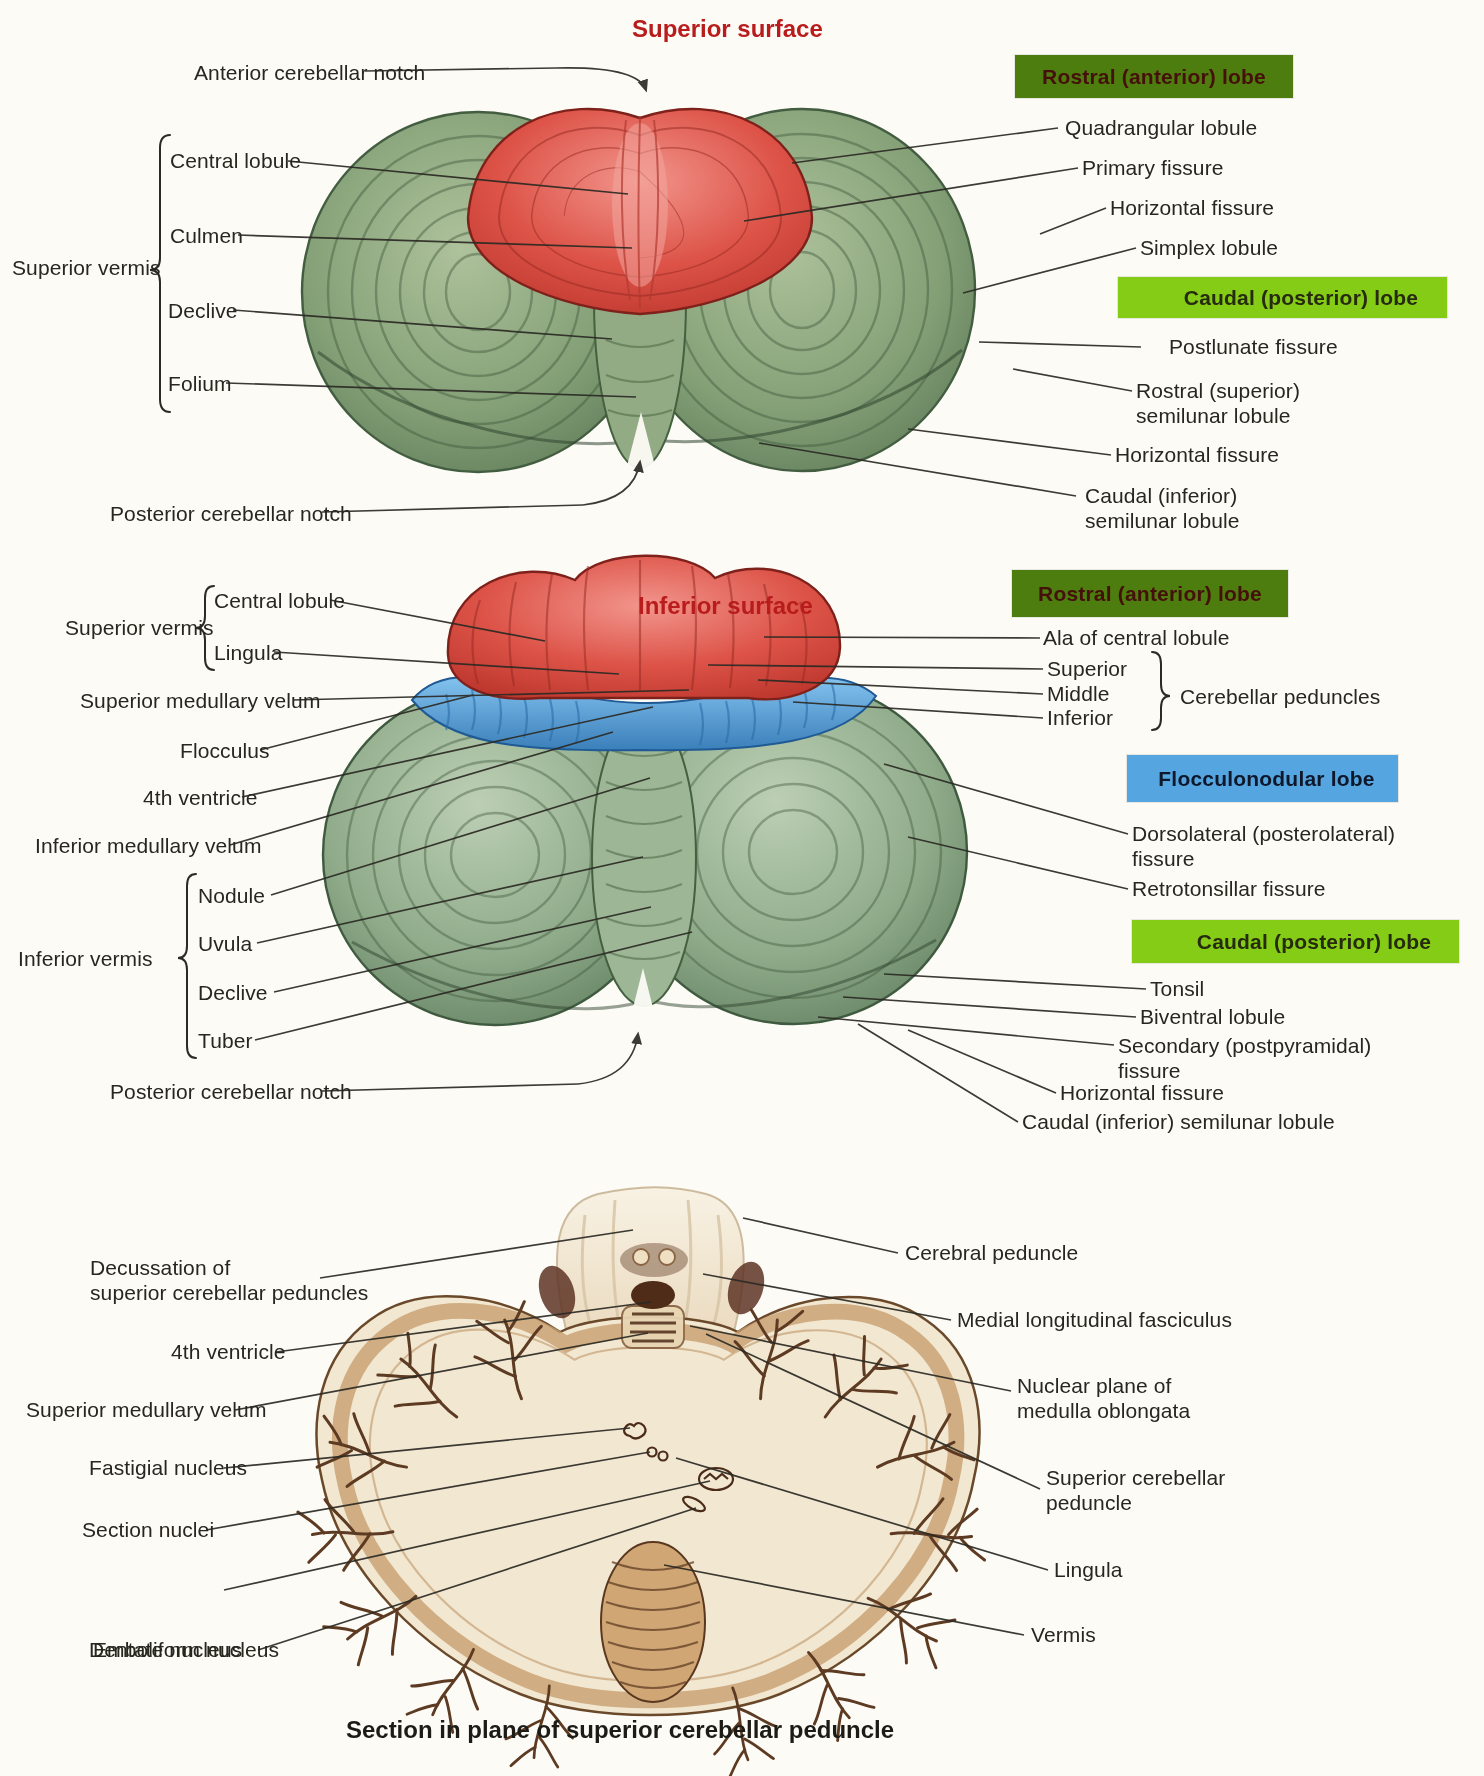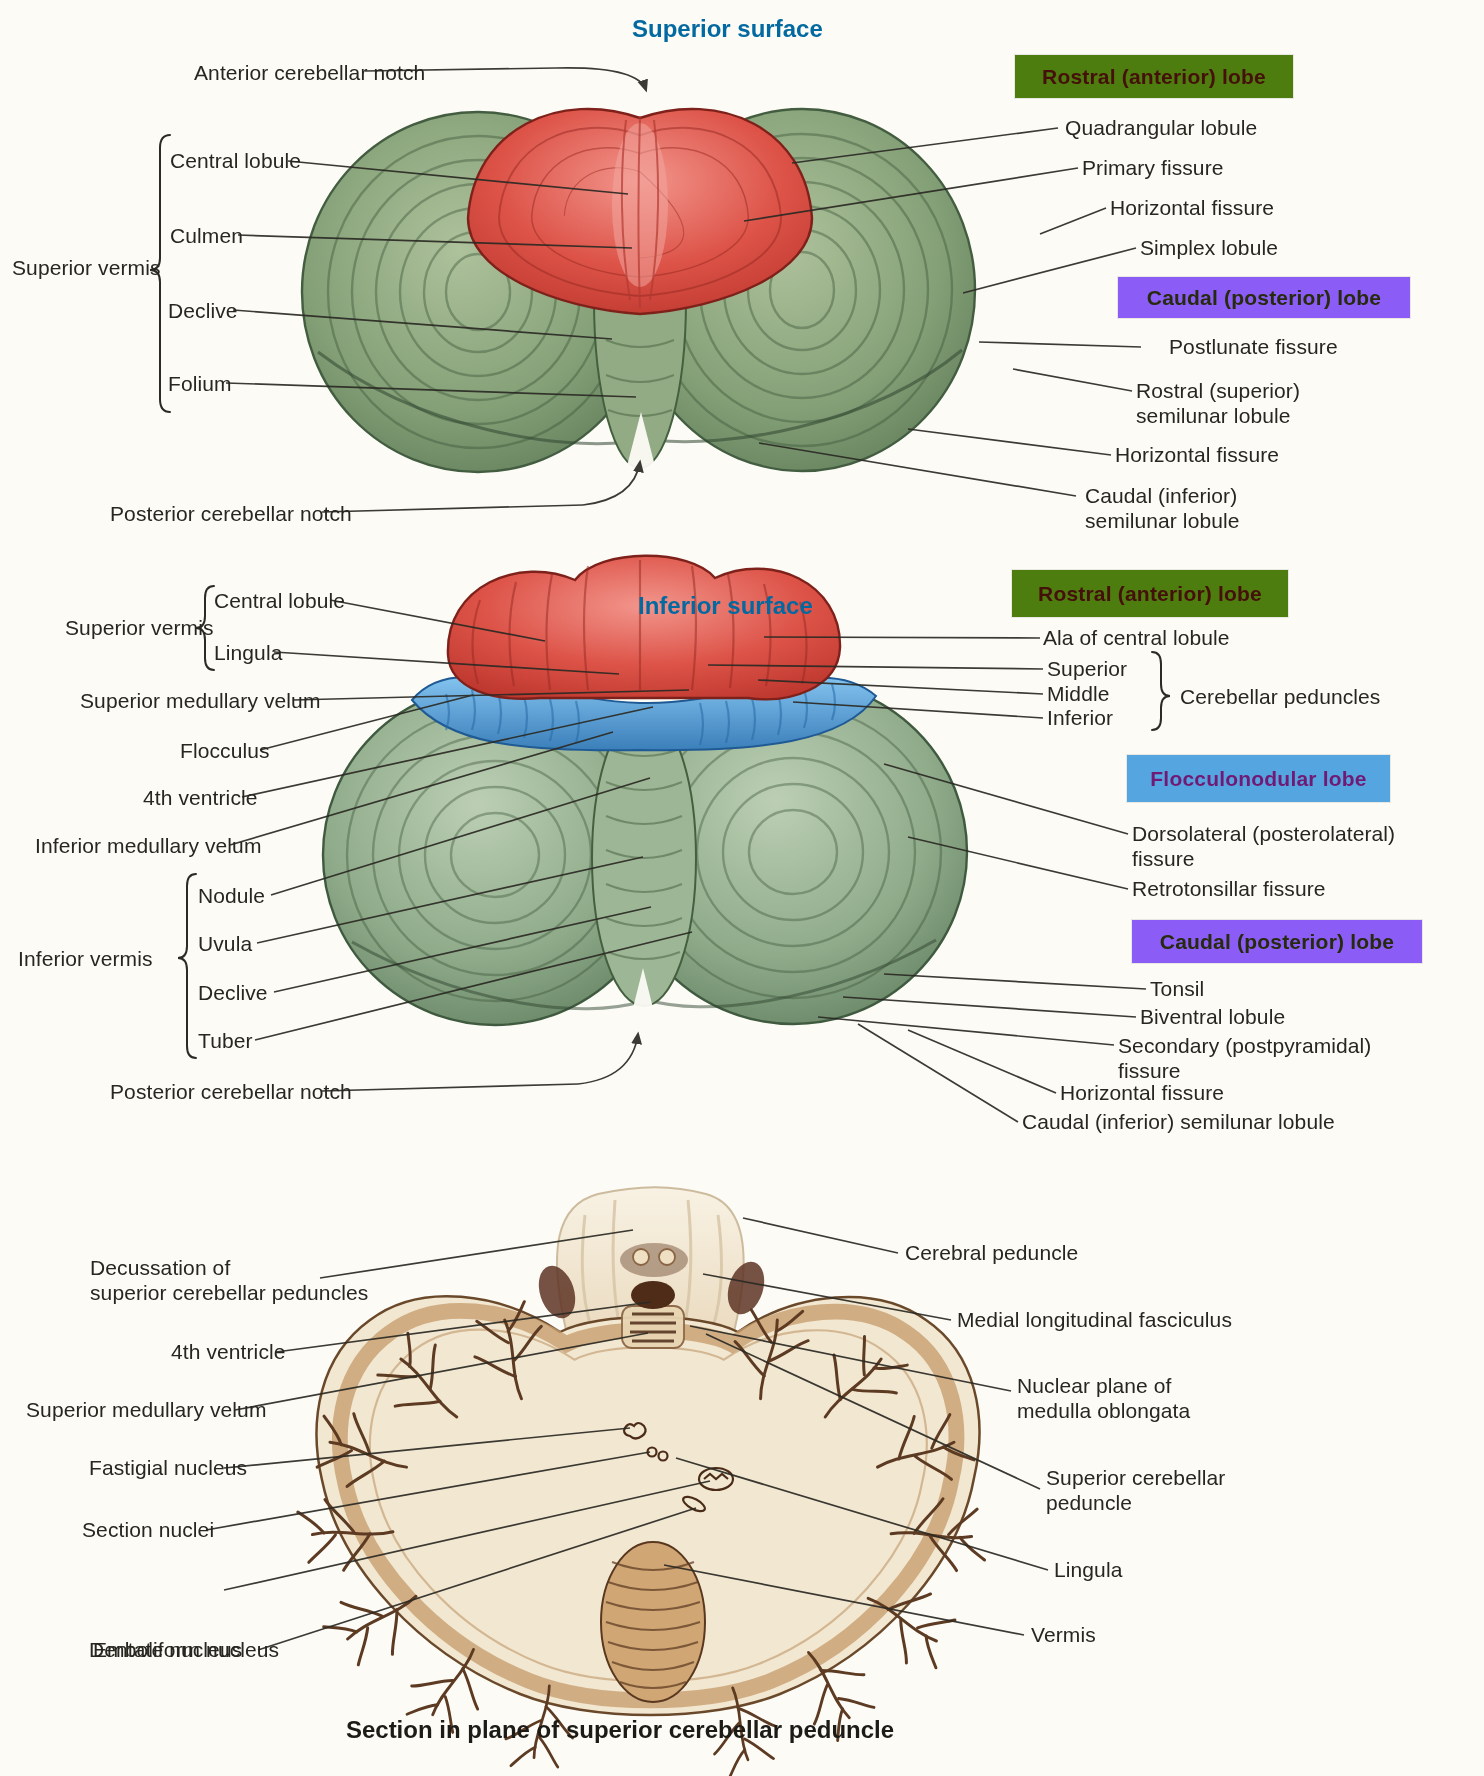--- a/index.html
+++ b/index.html
@@ -1,24 +1,24 @@
 <!DOCTYPE html>
 <html><head>
 <meta charset="utf-8">
 <style>
   html,body{margin:0;padding:0;}
   body{width:1484px;height:1776px;background:#fcfbf6;font-family:"Liberation Sans",sans-serif;position:relative;overflow:hidden;}
   #canvas{position:absolute;inset:0;width:1484px;height:1776px;}
   svg.art{position:absolute;left:0;top:0;width:1484px;height:1776px;}
   .lbl{position:absolute;font-size:21px;line-height:25px;color:#27261f;white-space:pre-line;letter-spacing:.1px;}
-  .title{position:absolute;font-size:24px;line-height:28px;font-weight:bold;color:#0369a1;}
+  .title{position:absolute;font-size:24px;line-height:28px;font-weight:bold;color:#b91c1c;}
   .banner{position:absolute;display:flex;align-items:center;justify-content:center;font-weight:bold;font-size:21px;letter-spacing:.2px;box-shadow:0 0 0 1px rgba(0,0,0,.08);}
   .banner.red{background:#4d7c0f;color:#46100a;}
-  .banner.olive{background:#8b5cf6;color:#272b0e;}
-  .banner.blue{background:#55a6e0;color:#701a75;}
+  .banner.olive{background:#84cc16;color:#272b0e;padding-left:37px;}
+  .banner.blue{background:#55a6e0;color:#0f172a;padding-left:8px;}
   .caption{position:absolute;font-size:24px;font-weight:bold;color:#1c1b16;text-align:center;}
 </style>
 </head>
 <body>
 
 <div id="canvas">
 
 <svg class="art" viewBox="0 0 1484 1776">
   <defs>
     <radialGradient id="gGreen" cx="45%" cy="38%" r="75%">

